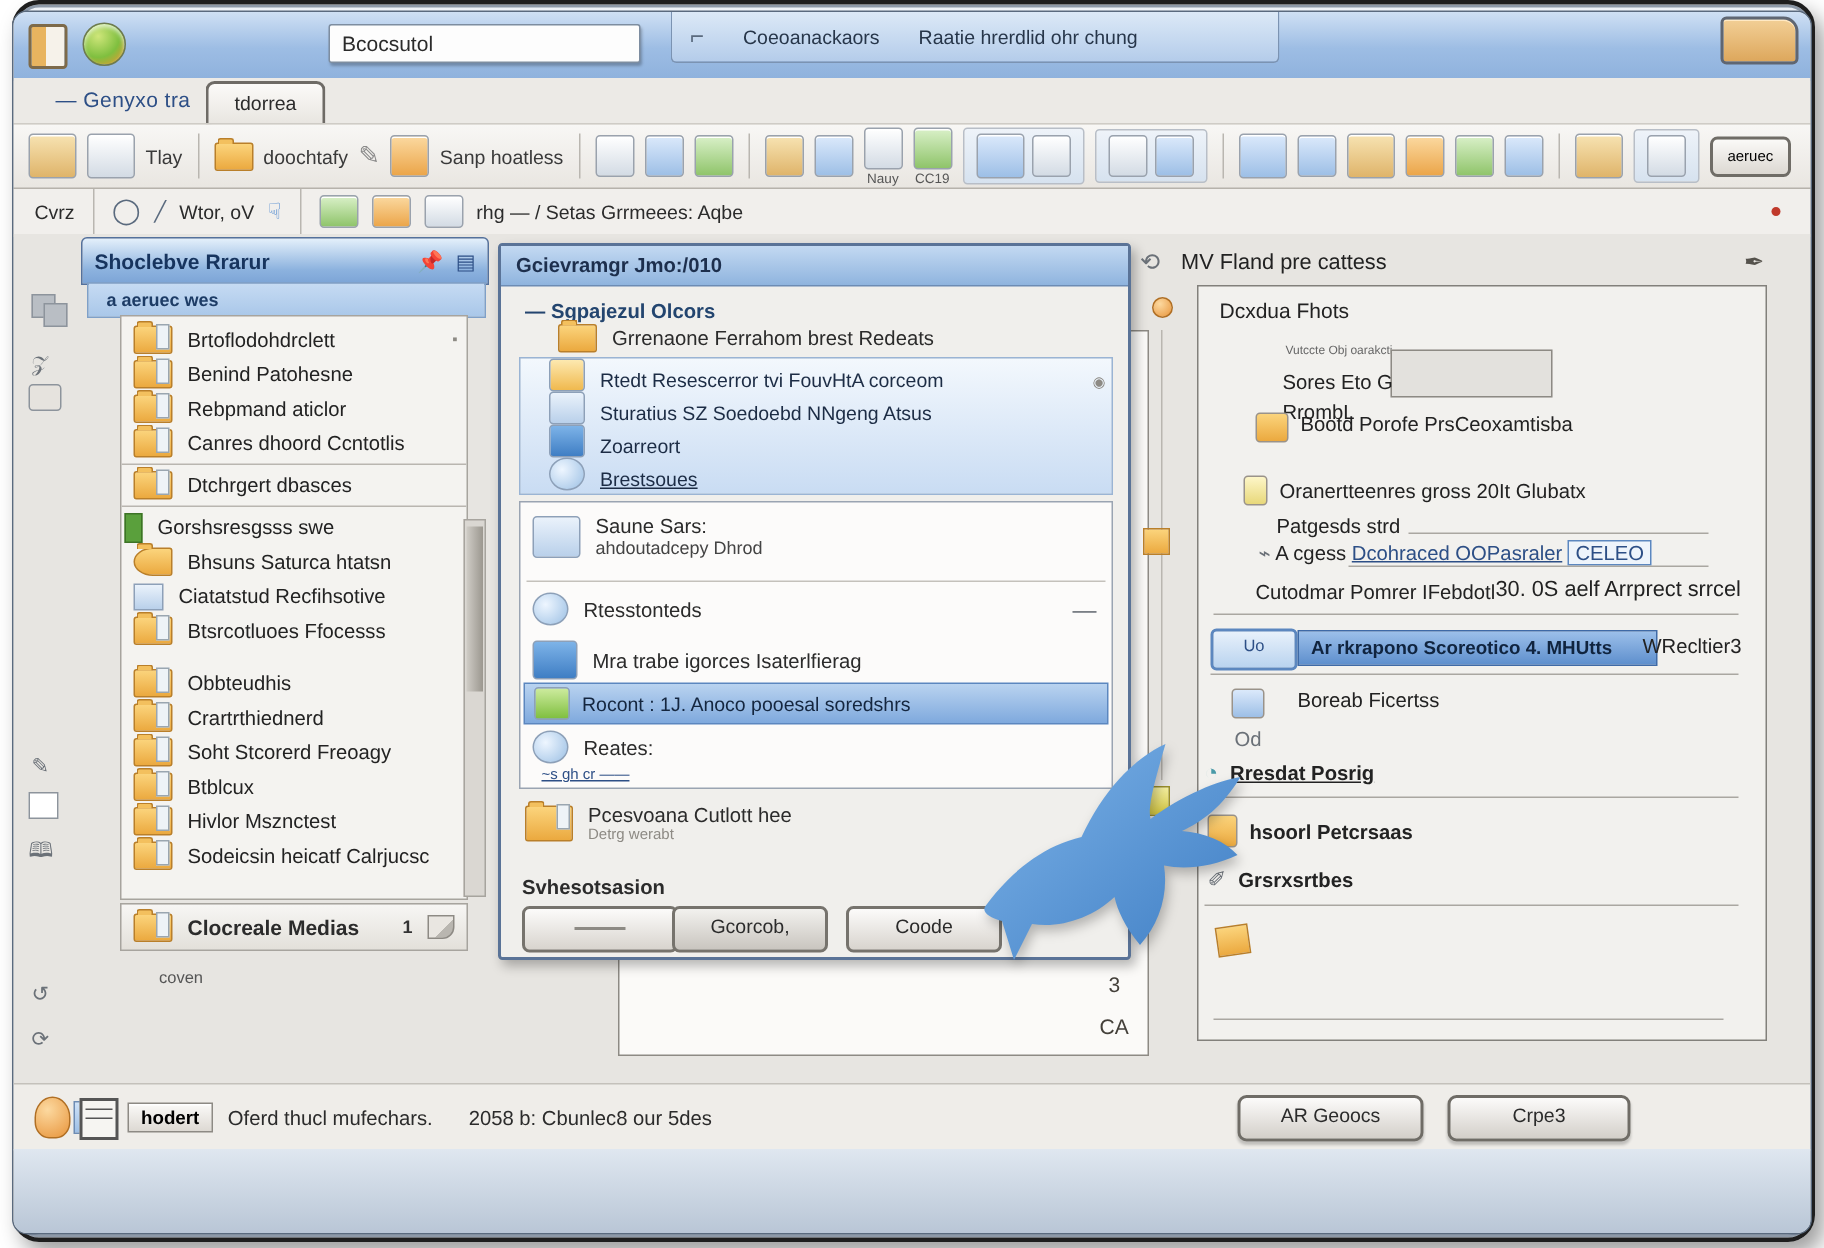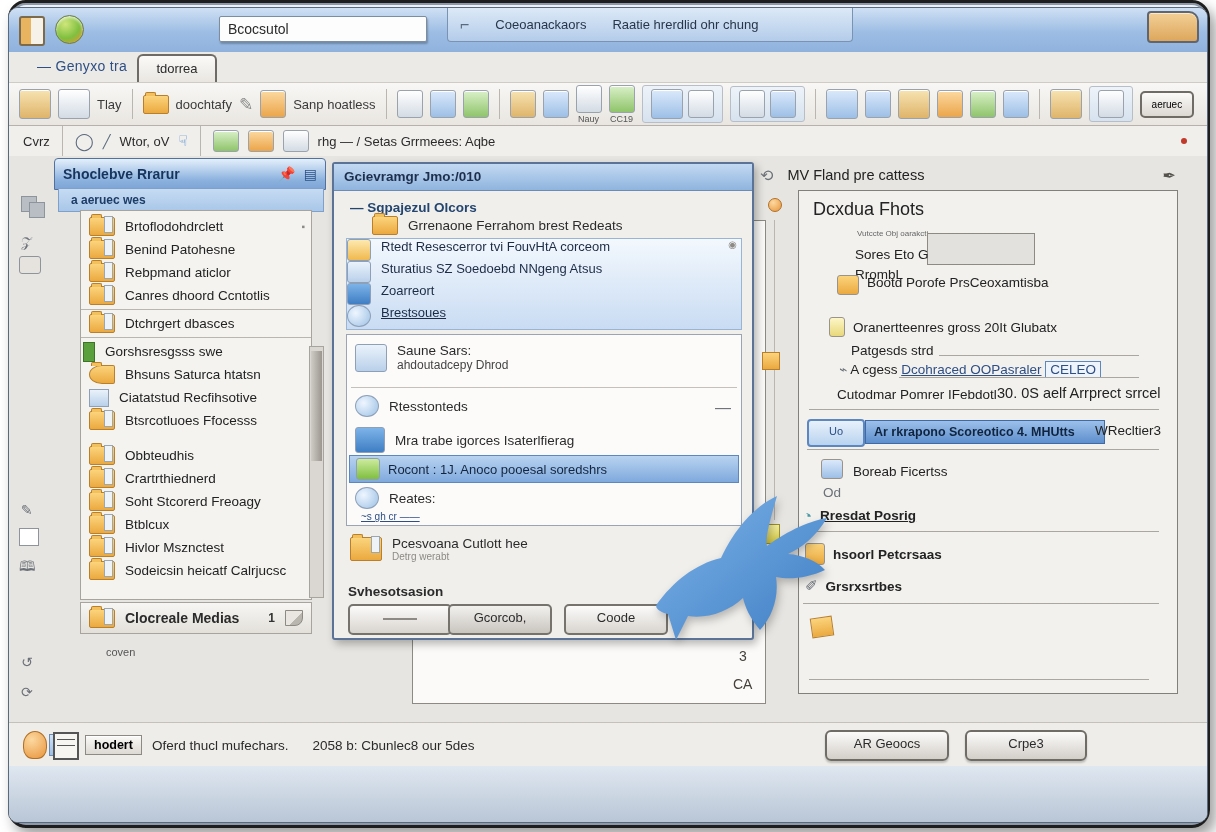--- a/index.html
+++ b/index.html
@@ -76,21 +76,21 @@
   
   .sheet{position:absolute;background:#fbfaf8;border:1px solid #8d8a84;}
   .dialog{position:absolute;left:323px;top:6px;width:418px;height:474px;background:#f0efec;border:2px solid #5a7397;
     border-radius:3px;box-shadow:3px 4px 8px rgba(0,0,0,.28);}
   .dlg-title{position:absolute;left:0;top:0;right:0;height:26px;background:linear-gradient(#c3d9f2,#8fb4de);
     border-bottom:1px solid #6d8cb4;font-size:13.5px;font-weight:bold;color:#1d2f4d;line-height:26px;padding-left:10px;}
   .dlg-section{position:absolute;left:16px;top:36px;font-size:13.5px;font-weight:bold;color:#23456f;}
   .dlg-row{position:absolute;display:flex;align-items:center;gap:10px;font-size:13.5px;}
   .hl-box{position:absolute;left:12px;top:74px;width:394px;height:90px;border:1px solid #9ab4d4;
     background:linear-gradient(#f3f8fd,#c9dcf3);}
-  .hl-row{display:flex;align-items:flex-start;gap:10px;height:22px;padding-left:0;font-size:13px;color:#1c2c45;}
+  .hl-row{display:flex;align-items:flex-end;gap:10px;height:22px;padding-left:19px;font-size:13px;color:#1c2c45;}
   .inset-panel{position:absolute;left:12px;top:170px;width:394px;height:190px;background:#fcfbfa;border:1px solid #9aa4b2;}
   .sel-row{position:absolute;left:2px;right:2px;height:26px;background:linear-gradient(#b9d3f0,#7fa9dd);
     border:1px solid #5c87bf;display:flex;align-items:center;gap:8px;padding-left:6px;font-size:13px;color:#14263f;}
   .dico{width:22px;height:20px;border:1px solid #8da0b8;border-radius:3px;background:linear-gradient(#eaf2fb,#b9d0ea);flex:0 0 auto;}
   .dico.mail{background:linear-gradient(#fde9b0,#f0b94e);}
   .dico.blue{background:linear-gradient(#7db3e8,#3f7ec4);}
   .dico.globe{border-radius:50%;background:radial-gradient(circle at 35% 35%,#eef6ff,#9cc0e4);}
   .dlg-btn{position:absolute;height:27px;border:2px solid #76736d;border-radius:5px;
     background:linear-gradient(#fcfbfa,#d8d4ce);font-size:13px;text-align:center;line-height:24px;}
   .dash{display:inline-block;width:34px;height:2px;background:#8d8a84;vertical-align:middle;}
@@ -385,21 +385,21 @@
         <span style="color:#6b7178;font-size:16px">⟲</span>
         <span style="flex:1">MV Fland pre cattess</span>
         <span style="color:#55524c;font-size:16px;margin-right:8px">✒</span>
       </div>
       <div style="position:absolute;left:8px;top:38px;width:12px;height:12px;border-radius:50%;background:radial-gradient(circle at 35% 30%,#fcd9a0,#e8953c);border:1px solid #b06f24"></div>
       <div style="position:absolute;left:14px;top:60px;width:1px;height:300px;background:#b9b6b0"></div>
       <div style="position:absolute;left:2px;top:192px;width:16px;height:16px;background:linear-gradient(#fbd47c,#eba93f);border:1px solid #b97f2a"></div>
       <div style="position:absolute;left:2px;top:364px;width:16px;height:18px;background:linear-gradient(#f5f0a0,#cfc23e);border:1px solid #9a8f2a"></div>
 
       <div class="rp-box">
-        <div class="rp-text" style="left:14px;top:8px;font-size:18px">Dcxdua Fhots</div>
+        <div class="rp-text" style="left:14px;top:8px;font-size:14px">Dcxdua Fhots</div>
         <div class="rp-text" style="left:58px;top:38px;font-size:8px;color:#666">Vutccte Obj oarakcti</div>
         <div class="rp-input" style="left:128px;top:42px;width:106px;height:30px"></div>
         <div class="rp-text" style="left:56px;top:56px">Sores Eto G</div>
         <div class="rp-text" style="left:56px;top:76px">RrombL</div>
 
         <div class="rp-text" style="left:38px;top:84px;display:flex;gap:8px;align-items:flex-start">
           <div class="rico" style="background:linear-gradient(#fbd47c,#eba93f)"></div>
           <span>Bootd Porofe PrsCeoxamtisba</span>
         </div>
         <div class="rp-text" style="left:30px;top:126px;display:flex;gap:8px;align-items:center">
@@ -419,21 +419,21 @@
 
         <div class="rp-text" style="left:38px;top:196px">Cutodmar Pomrer IFebdotl</div>
         <div class="rp-text" style="left:198px;top:194px;font-size:14.5px">30. 0S aelf Arrprect srrcel</div>
         <div class="rp-hr" style="left:10px;top:218px;width:350px"></div>
 
         <div class="uo-btn" style="left:8px;top:228px">Uo</div>
         <div class="combo" style="left:66px;top:229px;width:222px">Ar rkrapono Scoreotico 4. MHUtts</div>
         <div class="rp-text" style="left:296px;top:232px">WRecltier3</div>
         <div class="rp-hr" style="left:8px;top:258px;width:352px"></div>
 
-        <div class="rp-text" style="left:22px;top:268px;display:flex;gap:10px;align-items:flex-end">
+        <div class="rp-text" style="left:22px;top:268px;display:flex;gap:22px;align-items:flex-start">
           <div class="rico" style="background:linear-gradient(#dbe9fb,#9dbfe6)"></div>
           <span>Boreab Ficertss</span>
         </div>
         <div class="rp-text" style="left:24px;top:294px;color:#6b7178">Od</div>
 
         <div class="rp-text" style="left:4px;top:316px;display:flex;gap:8px;align-items:center">
           <span style="color:#4a9aa8;font-size:15px">◔</span>
           <span style="text-decoration:underline;font-weight:bold">Rresdat Posrig</span>
         </div>
         <div class="rp-hr" style="left:4px;top:340px;width:356px"></div>

